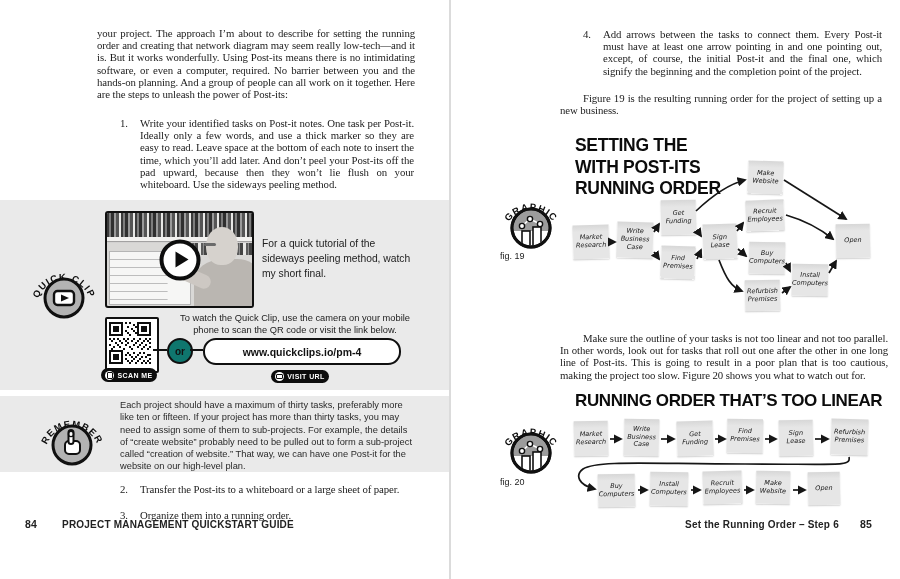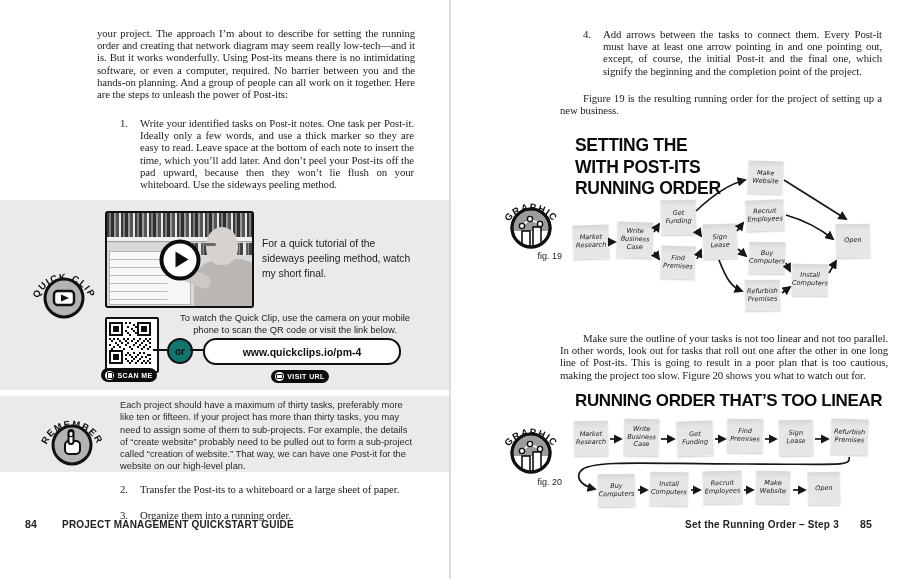--- a/index.html
+++ b/index.html
@@ -47,21 +47,21 @@
   .urlpill{position:absolute;left:203px;top:338px;width:194px;height:23px;border:2.5px solid #101010;border-radius:13px;
            background:#fff;display:flex;align-items:center;justify-content:center;font-weight:bold;font-size:10.5px;color:#111;}
   .instr{position:absolute;left:168px;top:312px;width:254px;text-align:center;font-size:9.3px;line-height:12px;color:#222;}
   .caption{position:absolute;left:262px;top:236px;width:154px;font-size:10.3px;line-height:15px;color:#222;}
   .rtext{position:absolute;left:120px;top:399px;width:296px;font-size:9.3px;line-height:12.3px;color:#2a2a2a;}
   
   .postit{position:absolute;background:linear-gradient(180deg,#d7d7d7,#e6e6e6 20%);
           box-shadow:0 1px 1.5px rgba(0,0,0,0.18);display:flex;align-items:center;justify-content:center;
           text-align:center;font-family:"DejaVu Sans",sans-serif;font-style:italic;font-size:6.5px;
           line-height:1.22;color:#151515;padding:1px;box-sizing:border-box;}
-  .figlabel{position:absolute;width:62px;text-align:right;font-size:9px;color:#222;}
+  .figlabel{position:absolute;width:62px;text-align:left;font-size:9px;color:#222;}
   svg.overlay{position:absolute;left:0;top:0;width:900px;height:579px;pointer-events:none;}
   .badge{position:absolute;width:62px;height:64px;}
   .arctext{font-family:"Liberation Sans",sans-serif;font-size:9.5px;font-weight:bold;letter-spacing:1.2px;fill:#0d0d0d;}
 </style>
 </head>
 <body>
 
 <div class="page">
 
   <div class="graybox box1"></div>
@@ -242,21 +242,21 @@
   <div class="postit" style="left:779px;top:420px;width:34px;height:36px;transform:rotate(-1deg);">Sign Lease</div>
   <div class="postit" style="left:831px;top:419px;width:37px;height:36px;transform:rotate(1.5deg);">Refurbish Premises</div>
 
   <div class="postit" style="left:598px;top:474px;width:37px;height:33px;transform:rotate(-1deg);">Buy Computers</div>
   <div class="postit" style="left:650px;top:472px;width:38px;height:34px;transform:rotate(1deg);">Install Computers</div>
   <div class="postit" style="left:703px;top:471px;width:39px;height:33px;transform:rotate(-1.5deg);">Recruit Employees</div>
   <div class="postit" style="left:756px;top:471px;width:34px;height:33px;transform:rotate(1deg);">Make Website</div>
   <div class="postit" style="left:808px;top:472px;width:32px;height:33px;transform:rotate(-1deg);">Open</div>
 
   <div class="footer" style="right:28px;">
-    <span>Set the Running Order – Step 3</span>
+    <span>Set the Running Order – Step 6</span>
     <span class="pg" style="margin-left:18px;">85</span>
   </div>
 
   <svg class="overlay" viewBox="0 0 900 579">
     <defs>
       <marker id="ah" viewBox="0 0 10 10" refX="8" refY="5" markerWidth="5.5" markerHeight="5.5" orient="auto-start-reverse">
         <path d="M0,0 L10,5 L0,10 z" fill="#161616"></path>
       </marker>
     </defs>
 

